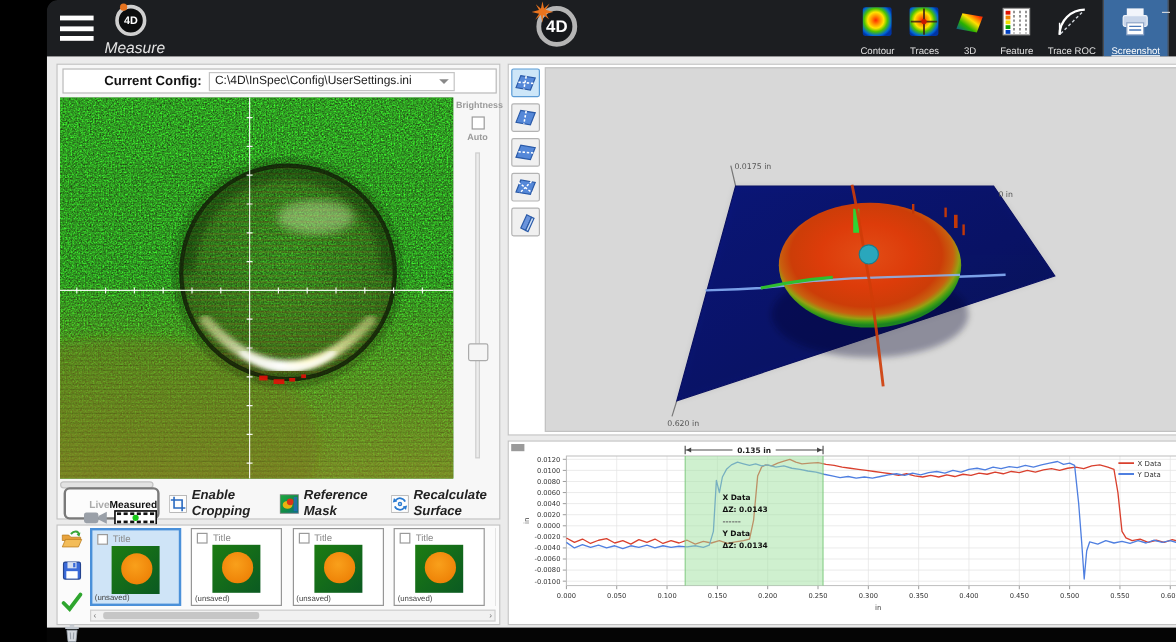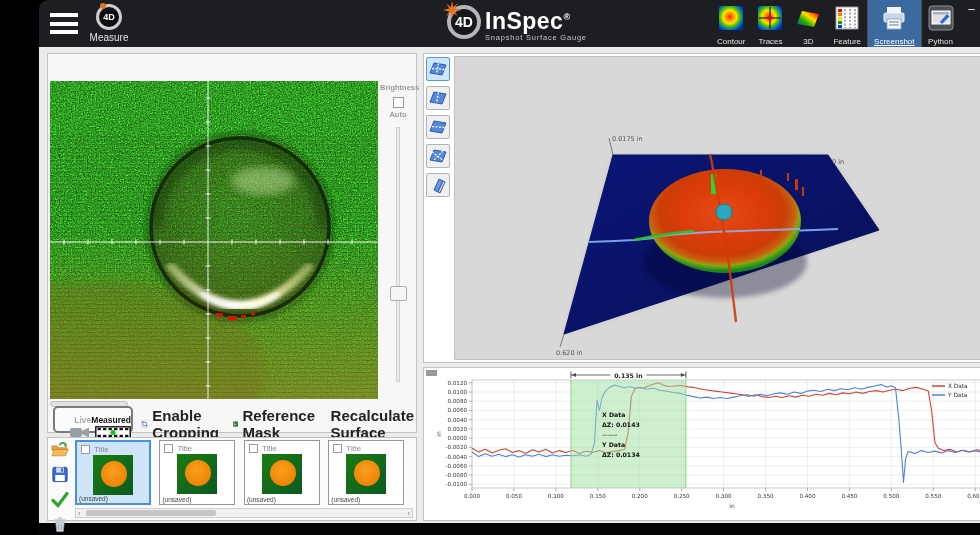--- a/index.html
+++ b/index.html
@@ -12,21 +12,21 @@
   #titlebar { position:absolute; left:0; top:0; width:980px; height:47px;
     background:#1c1e21; border-radius:9px 9px 0 0; }
   #hamburger { position:absolute; left:11px; top:13px; width:28px; height:22px; cursor:pointer; }
   #hamburger .bar { width:28px; height:4px; background:#fff; margin-bottom:4.5px; }
   #measure-logo { position:absolute; left:48px; top:4px; width:44px; text-align:center; }
   #measure-logo .circ { position:relative; width:26px; height:26px; margin:0 auto;
     border:3px solid #cfcfcf; border-radius:50%; background:#0c0d0e;
     color:#fff; font-weight:bold; font-size:9px; line-height:20px; }
   #measure-logo .dot { position:absolute; left:1px; top:-4px; width:6px; height:6px;
     border-radius:50%; background:#e8731e; }
-  #measure-logo .lbl { margin-top:2px; font-size:10px; color:#e4e4e4; }
+  #measure-logo .lbl { margin-top:2px; font-size:13px; color:#e4e4e4;font-style:italic; }
   #app-logo { position:absolute; left:408px; top:5px; display:flex; }
   #app-logo .circ { position:relative; width:34px; height:34px; border:4px solid #b5b5b5;
     border-radius:50%; background:#16181b; color:#fff; font-weight:bold; font-size:14px;
     line-height:26px; text-align:center; }
   #app-logo .star { position:absolute; left:-8px; top:-8px; }
   #app-logo .nameblock { margin-left:4px; }
   #app-logo .name { color:#fff; font-weight:bold; font-size:23px; line-height:24px; letter-spacing:.5px; }
   #app-logo .reg { font-size:9px; vertical-align:super; }
   #app-logo .tagline { font-size:7.5px; color:#c9c9c9; letter-spacing:.8px; margin-top:0; }
   #tools { position:absolute; left:672px; top:0; height:47px; display:flex; }
@@ -67,21 +67,21 @@
 
   #capture-bar { position:absolute; left:0; top:352px; width:370px; height:27px; }
   #live-measured { position:absolute; left:5px; top:0; width:80px; height:27px;
     border:2px solid #7a7a7a; border-radius:5px; background:#fcfcfc; display:flex; }
   .lm-cell { flex:1; text-align:right; padding-top:7px; cursor:pointer; }
   .lm-cell .t { font-size:8.5px; font-weight:bold; }
   #live-cell .t { color:#aaa; }
   #measured-cell .t { color:#111; }
   .cap-btn { position:absolute; top:1px; display:flex; align-items:center; cursor:pointer; }
   .cap-btn .cicon { width:22px; height:22px; margin-right:4px; }
-  .cap-btn .ctext { font-size:15px; font-weight:bold; color:#222; line-height:1.15; }
+  .cap-btn .ctext { font-size:11px; font-weight:bold; color:#222; line-height:1.15;font-style:italic; }
   #crop-btn { left:93px; width:78px; }
   #mask-btn { left:185px; width:82px; }
   #recalc-btn { left:278px; width:88px; }
 
   
   #gallery-panel { left:8px; top:390px; width:370px; height:84px; background:#fbfbfb; }
   #gallery-icons { position:absolute; left:3px; top:3px; width:22px; }
   #gallery-icons .gi { margin:0 auto 4px auto; width:18px; height:17px; cursor:pointer; }
   #gallery-strip { position:absolute; left:27px; top:2px; width:338px; height:67px;
     overflow:hidden; white-space:nowrap; }
@@ -138,24 +138,20 @@
       </div>
       <div class="lbl">Measure</div>
     </div>
     <div id="app-logo">
       <div class="circ">
         <span>4D</span>
         <svg class="star" width="18" height="18" viewBox="0 0 18 18">
           <path fill="#e8731e" d="M9 0 L10.4 6 L15 2 L11.8 7.2 L18 9 L11.8 10.4 L14.5 15 L9.8 11.6 L9 18 L7.6 11.6 L3 15.5 L6.2 10.4 L0 9 L6.2 7.4 L3.5 2.5 L7.8 6.2 Z"></path>
         </svg>
       </div>
-      <div class="nameblock">
-        <div class="name"><span>InSpec</span><span class="reg">®</span></div>
-        <div class="tagline">Snapshot Surface Gauge</div>
-      </div>
     </div>
 
     <div id="tools">
       <div class="tool">
         <svg class="ticon" viewBox="0 0 26 26">
           <defs>
               <radialGradient id="gC" cx="45%" cy="45%" r="62%">
             <stop offset="0%" stop-color="#ff2800"></stop>
                 <stop offset="25%" stop-color="#ff9400"></stop>
             <stop offset="45%" stop-color="#ffe400"></stop>
@@ -200,20 +196,28 @@
             <rect x="4" y="16" width="4" height="3.2" fill="#0aa000"></rect>
           <rect x="4" y="20" width="4" height="3.2" fill="#0040c0"></rect>
           <g stroke="#777" stroke-width="1.3" stroke-dasharray="2 1.6">
             <line x1="11" y1="4" x2="11" y2="23"></line>
               <line x1="16" y1="4" x2="16" y2="23"></line>
               <line x1="21" y1="4" x2="21" y2="23"></line>
           </g>
         </svg>
         <div class="tlabel">Feature</div>
       </div>
+      <div class="tool">
+        <svg class="ticon" viewBox="0 0 26 26">
+          <path d="M3 24 A 21 21 0 0 1 24 3" fill="none" stroke="#fff" stroke-width="2"></path>
+          <line x1="4" y1="23" x2="22" y2="5" stroke="#cfd4da" stroke-width="1.2" stroke-dasharray="2.5 2"></line>
+          <line x1="3" y1="24" x2="3" y2="14" stroke="#fff" stroke-width="1.2"></line>
+        </svg>
+        <div class="tlabel">Trace ROC</div>
+      </div>
       <div class="tool active">
         <svg class="ticon" viewBox="0 0 26 26">
           <rect x="6" y="2" width="14" height="6" fill="#f2f5fb"></rect>
           <rect x="3" y="8" width="20" height="9" rx="1.5" fill="#c9d6ea" stroke="#f0f4fa" stroke-width="1"></rect>
           <rect x="6" y="14" width="14" height="10" fill="#fff" stroke="#8fa6c8"></rect>
           <line x1="8" y1="17" x2="18" y2="17" stroke="#4a78b8" stroke-width="1.2"></line>
           <line x1="8" y1="20" x2="18" y2="20" stroke="#4a78b8" stroke-width="1.2"></line>
         </svg>
         <div class="tlabel">Screenshot</div>
       </div>
@@ -236,20 +240,27 @@
           <rect x="1" y="3" width="7" height="7" fill="#1c1e21" stroke="#e8e8e8"></rect>
         </svg>
       </span>
       <span>×</span>
     </div>
   </div>
 
   <div id="content">
 
     <div id="camera-panel" class="panel">
+      <div id="config-row">
+        <span class="clabel">Current Config:</span>
+        <div id="config-combo">
+          <span>C:\4D\InSpec\Config\UserSettings.ini</span>
+          <span class="chev"></span>
+        </div>
+      </div>
 
       <div id="camera-view">
         <svg width="328" height="318" viewBox="0 0 328 318">
           <defs>
             <filter id="spk" x="0" y="0" width="100%" height="100%">
               <feTurbulence type="fractalNoise" baseFrequency="0.75" numOctaves="2" seed="11" stitchTiles="stitch"></feTurbulence>
               <feColorMatrix type="matrix" values="0 0 0 0 0.05  1.2 0.7 0 0 -0.32  0 0 0 0 0.03  0.7 0.6 0 0 0"></feColorMatrix>
             </filter>
             <pattern id="scan" width="4" height="4" patternUnits="userSpaceOnUse">
               <line x1="0" y1="3.5" x2="4" y2="3.5" stroke="rgba(35,55,5,0.35)" stroke-width="1"></line>

